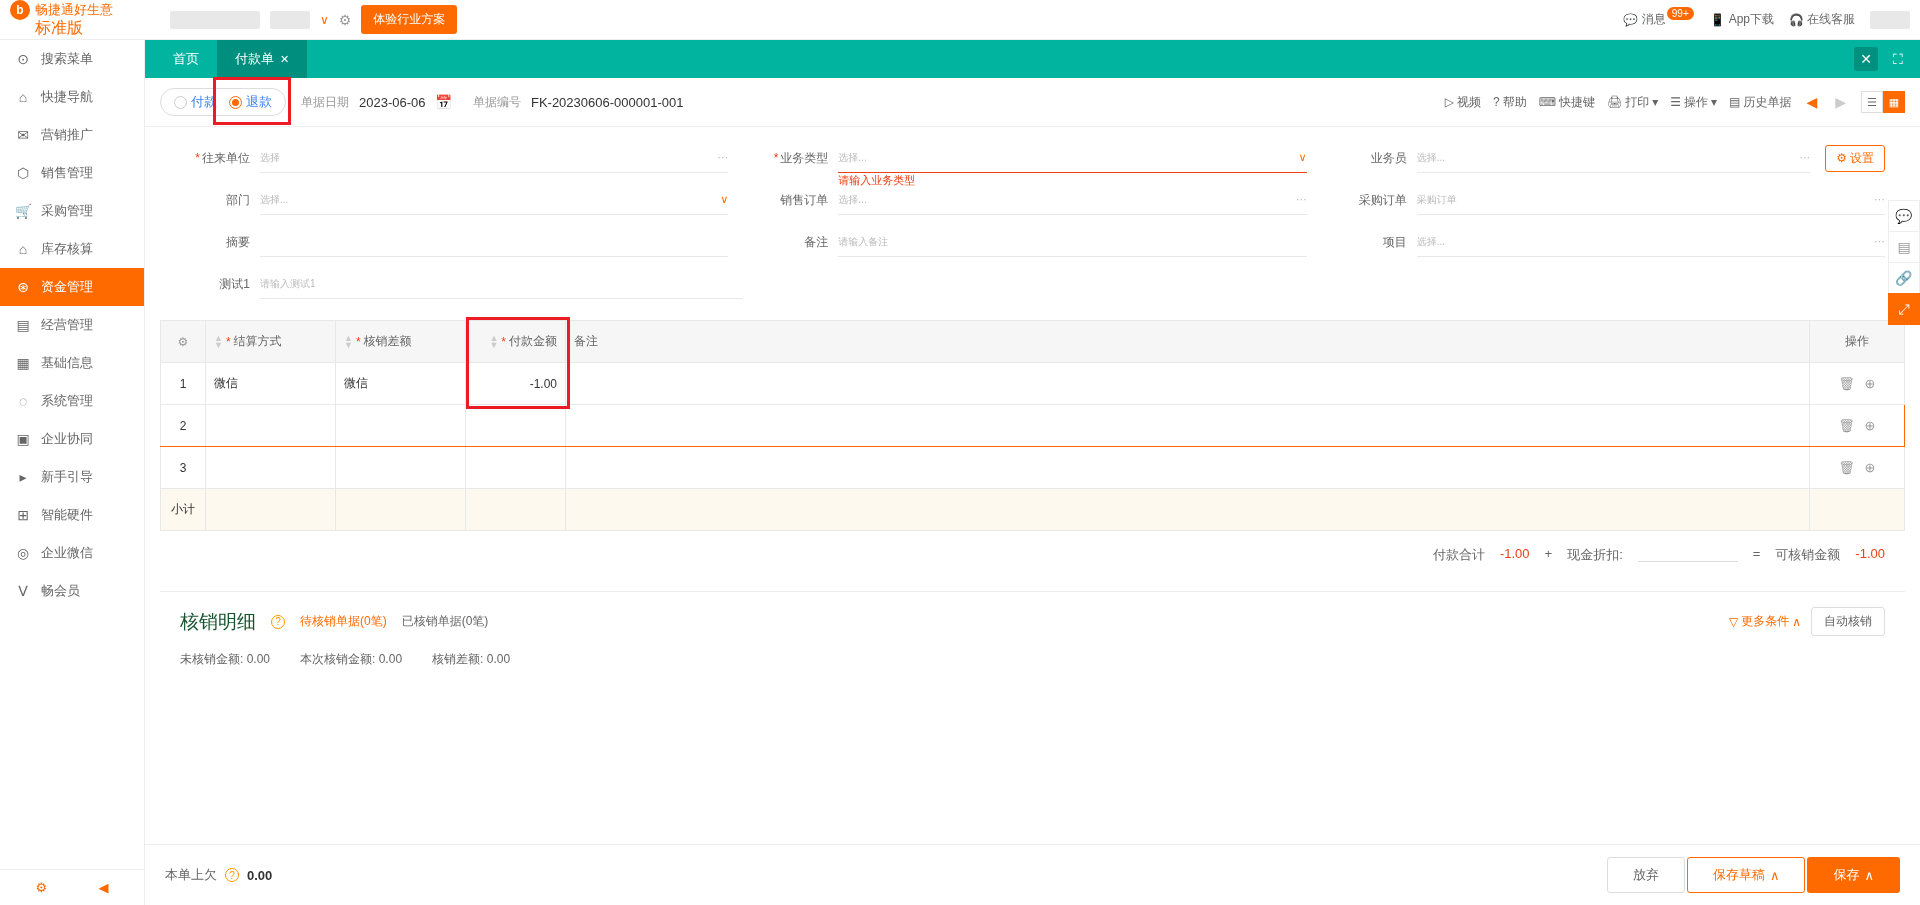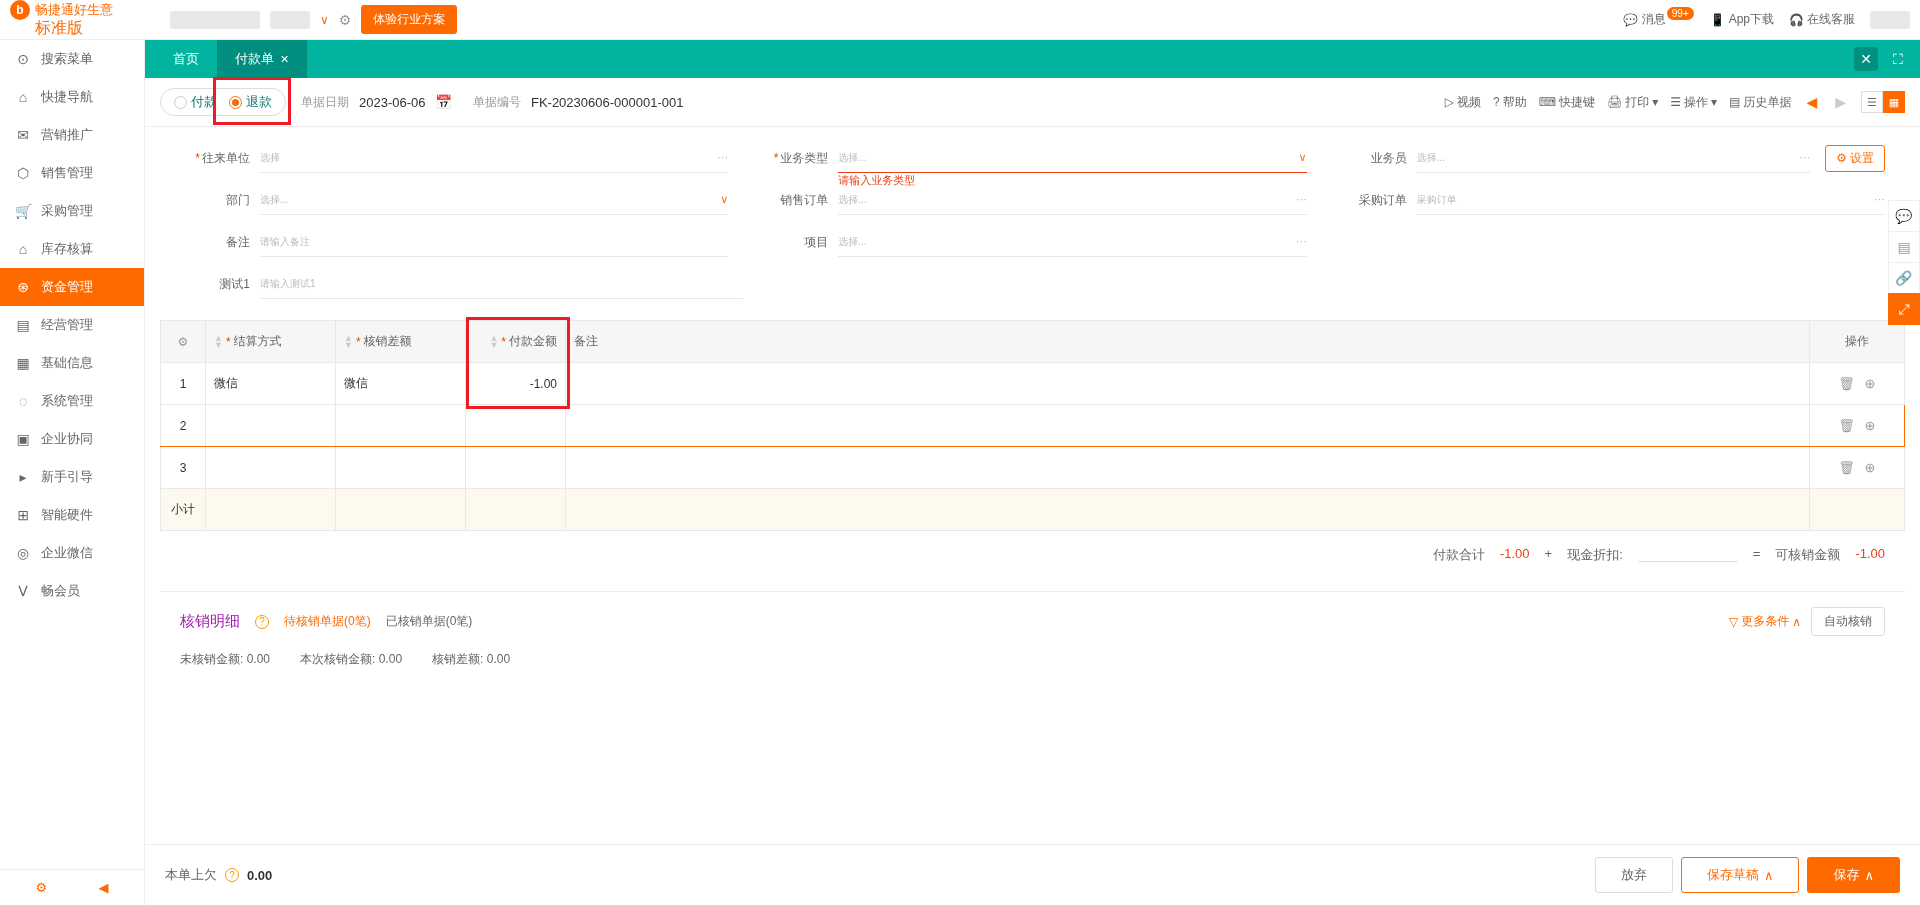--- a/index.html
+++ b/index.html
@@ -38,21 +38,21 @@
 .tab { padding: 0 18px; height: 38px; display: flex; align-items: center; color: #fff; cursor: pointer; gap: 6px; font-size: 13px; }
 .tab.active { background: #008f7f; }
 .tab-close { font-size: 11px; cursor: pointer; }
 .tabs-right { margin-left: auto; display: flex; align-items: center; gap: 8px; color: #fff; }
 .tabs-right .icon-btn { width: 24px; height: 24px; display: flex; align-items: center; justify-content: center; cursor: pointer; font-size: 14px; }
 .tabs-right .icon-btn.dark { background: rgba(0,0,0,0.2); border-radius: 3px; }
 
 
 .doc-header { background: #fff; padding: 10px 15px; display: flex; align-items: center; border-bottom: 1px solid #eee; position: relative; }
 .radio-group { display: flex; align-items: center; gap: 2px; border: 1px solid #ddd; border-radius: 15px; padding: 4px 8px; position: relative; }
-.radio-opt { display: flex; align-items: center; gap: 4px; padding: 0 5px; cursor: pointer; font-size: 13px; color: #0f766e; }
+.radio-opt { display: flex; align-items: center; gap: 4px; padding: 0 5px; cursor: pointer; font-size: 13px; color: #3b82f6; }
 .radio-circle { width: 13px; height: 13px; border: 1px solid #ccc; border-radius: 50%; display: flex; align-items: center; justify-content: center; }
 .radio-opt.checked .radio-circle { border-color: #ff6a00; }
 .radio-opt.checked .radio-circle::after { content: ''; width: 7px; height: 7px; background: #ff6a00; border-radius: 50%; }
 .red-box { position: absolute; border: 3px solid #ed1c24; pointer-events: none; }
 .doc-fields-top { display: flex; align-items: center; gap: 10px; margin-left: 15px; }
 .field-label-sm { color: #999; font-size: 12px; }
 .field-val { color: #333; font-size: 13px; }
 .cal-icon { color: #ff6a00; font-size: 14px; }
 .doc-header-right { margin-left: auto; display: flex; align-items: center; gap: 12px; color: #666; font-size: 12px; }
 .doc-header-right .link { display: flex; align-items: center; gap: 3px; cursor: pointer; }
@@ -98,34 +98,34 @@
 .op-icon { color: #999; cursor: pointer; margin: 0 3px; font-size: 13px; }
 
 
 .summary-bar { display: flex; align-items: flex-start; justify-content: flex-end; padding: 15px 20px; gap: 15px; font-size: 13px; color: #666; }
 .summary-bar .neg { color: #ed4014; }
 .summary-input { border: none; border-bottom: 1px solid #ddd; width: 100px; outline: none; text-align: right; }
 
 
 .verify-section { background: #fff; margin-top: 12px; padding: 15px 20px; border-top: 1px solid #eee; }
 .verify-header { display: flex; align-items: center; gap: 15px; }
-.verify-title { font-size: 15px; color: #a21caf; }
+.verify-title { font-size: 19px; color: #14532d; }
 .info-icon { color: #ff9800; border: 1px solid #ff9800; border-radius: 50%; width: 14px; height: 14px; display: inline-flex; align-items: center; justify-content: center; font-size: 10px; }
 .verify-tab { color: #666; font-size: 12px; cursor: pointer; }
 .verify-tab.active { color: #ff6a00; }
 .verify-stats { display: flex; gap: 30px; margin-top: 15px; font-size: 12px; color: #666; }
 .verify-actions { margin-left: auto; display: flex; align-items: center; gap: 10px; }
 .filter-link { color: #ff6a00; font-size: 12px; cursor: pointer; display: flex; align-items: center; gap: 3px; }
 .btn-outline { border: 1px solid #ddd; background: #fff; padding: 5px 12px; border-radius: 3px; cursor: pointer; font-size: 12px; color: #666; }
 
 
 .footer-bar { background: #fff; border-top: 1px solid #eee; padding: 12px 20px; display: flex; align-items: center; }
 .footer-left { display: flex; align-items: center; gap: 8px; font-size: 13px; color: #666; }
 .footer-left .val { font-weight: bold; color: #333; }
-.footer-right { margin-left: auto; display: flex; gap: 8px; padding-left: 24px; }
+.footer-right { margin-left: auto; display: flex; gap: 2px; padding-left: 24px; }
 .btn { padding: 8px 25px; border-radius: 3px; cursor: pointer; font-size: 13px; border: 1px solid transparent; display: flex; align-items: center; gap: 5px; }
 .btn-default { background: #fff; border-color: #ddd; color: #666; }
 .btn-outline-orange { background: #fff; border-color: #ff6a00; color: #ff6a00; }
 .btn-primary { background: #ff6a00; color: #fff; }
 
 
 .right-rail { position: fixed; right: 0; top: 200px; display: flex; flex-direction: column; gap: 0; }
 .rail-btn { width: 32px; height: 32px; background: #fff; border: 1px solid #eee; display: flex; align-items: center; justify-content: center; cursor: pointer; color: #999; font-size: 14px; margin-bottom: -1px; }
 .rail-btn.orange { background: #ff6a00; color: #fff; border-color: #ff6a00; }
 </style>
@@ -355,20 +355,26 @@
             </div>
         </div>
         <div class="form-row">
           <div class="form-label"><span>采购订单</span></div>
           <div class="form-control">
               <input class="form-input" placeholder="采购订单" style="">
               <span class="form-suffix">⋯</span>
             </div>
         </div>
 
+        <div class="form-row">
+          <div class="form-label"><span>摘要</span></div>
+          <div class="form-control">
+              <input class="form-input" style="">
+            </div>
+        </div>
         <div class="form-row">
           <div class="form-label"><span>备注</span></div>
           <div class="form-control">
               <input class="form-input" placeholder="请输入备注" style="">
             </div>
         </div>
         <div class="form-row">
           <div class="form-label"><span>项目</span></div>
           <div class="form-control">
               <input class="form-input" placeholder="选择..." style="">

